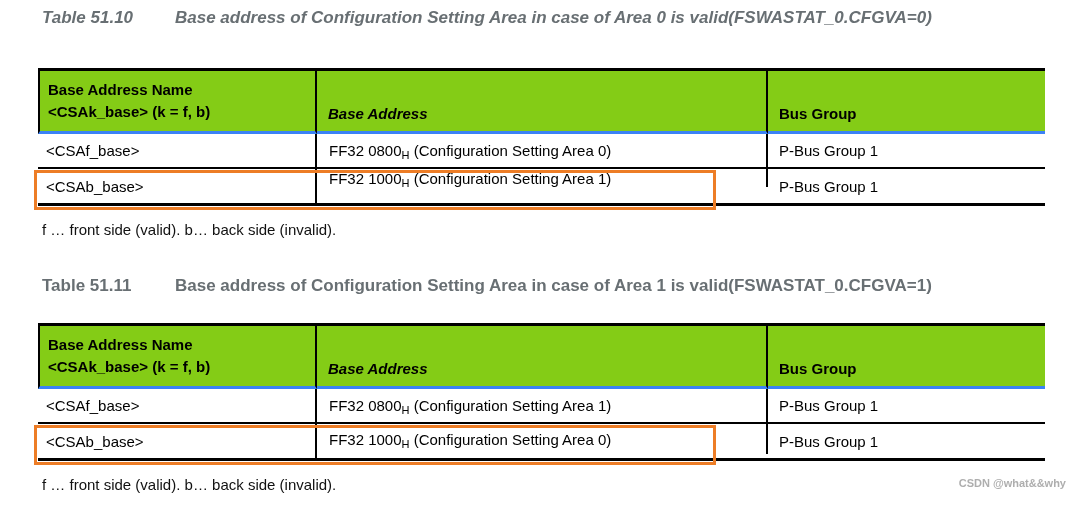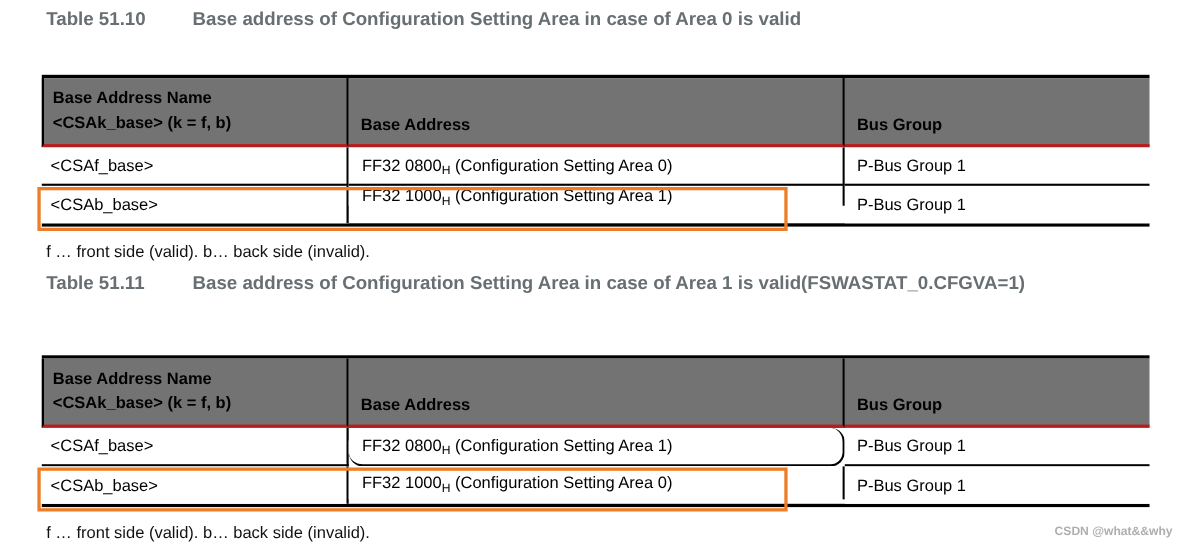--- a/index.html
+++ b/index.html
@@ -30,28 +30,28 @@
     position:absolute;
     left:38px;
     width:1007px;
     display:grid;
     grid-template-columns:279px 451px 277px;
     border-top:3px solid #000;
     border-bottom:3px solid #000;
     background:#ffffff;
   }
   .hc {
-    background:#737373;
-    border-bottom:3px solid #b91c1c;
+    background:#84cc16;
+    border-bottom:3px solid #3b82f6;
     height:63px;
     font-size:15px;
     font-weight:bold;
   }
   .hc.c1 { border-left:2px solid #000; border-right:2px solid #000; padding:8px 4px 0 8px; line-height:22px; }
-  .hc.c2 { border-right:2px solid #000; display:flex; align-items:flex-end; padding:0 0 9px 11px; }
+  .hc.c2 { border-right:2px solid #000; display:flex; align-items:flex-end; padding:0 0 9px 11px;font-style:italic; }
   .hc.c3 { display:flex; align-items:flex-end; padding:0 0 9px 11px; }
   .bc {
     display:flex; align-items:center;
     font-size:15px;
     background:#ffffff;
   }
   .row1 .bc { height:35px; border-bottom:2px solid #000; }
   .row2 .bc { height:34px; }
   .bc.c1 { padding-left:8px; border-right:2px solid #000; }
   .bc.c2 { padding-left:12px; border-right:2px solid #000; }
@@ -86,24 +86,25 @@
     font-size:11px;
     color:#aeaeae;
     font-weight:bold;
   }
 </style>
 </head>
 <body>
 
 <div id="canvas">
 
-  <div class="caption" style="left:42px; top:6px;">
+  <div class="caption" style="left:42px; top:6px;font-style:italic;">
     <span class="cap-label">Table 51.10</span>
     <span class="cap-lines">
       <span>Base address of Configuration Setting Area in case of Area 0 is valid</span>
+      <span>(FSWASTAT_0.CFGVA=0)</span>
     </span>
   </div>
 
   <div class="dtable" style="top:68px;">
     <div class="hc c1">
       <div>Base Address Name</div>
       <div>&lt;CSAk_base&gt; (k = f, b)</div>
     </div>
     <div class="hc c2">
       <span>Base Address</span>
@@ -126,21 +127,21 @@
         <span><span>FF32 1000</span><sub>H</sub><span> (Configuration Setting Area 1)</span></span>
       </div>
       <div class="bc c3" style="height:34px;">P-Bus Group 1</div>
     </div>
 
     <div class="hl-box"></div>
   </div>
 
   <div class="footnote" style="top:221px;">f … front side (valid). b… back side (invalid).</div>
 
-  <div class="caption" style="left:42px; top:246px;">
+  <div class="caption" style="left:42px; top:274px;">
     <span class="cap-label">Table 51.11</span>
     <span class="cap-lines">
       <span>Base address of Configuration Setting Area in case of Area 1 is valid</span>
       <span>(FSWASTAT_0.CFGVA=1)</span>
     </span>
   </div>
 
   <div class="dtable" style="top:323px;">
     <div class="hc c1">
       <div>Base Address Name</div>
@@ -148,21 +149,21 @@
     </div>
     <div class="hc c2">
       <span>Base Address</span>
     </div>
     <div class="hc c3">
       <span>Bus Group</span>
     </div>
 
     <div style="display:contents" class="row1">
       <div class="bc c1" style="height:35px;border-bottom:2px solid #000;">&lt;CSAf_base&gt;</div>
-      <div class="bc c2" style="height:35px;border-bottom:2px solid #000;border-radius:13px;">
+      <div class="bc c2" style="height:35px;border-bottom:2px solid #000;">
         <span><span>FF32 0800</span><sub>H</sub><span> (Configuration Setting Area 1)</span></span>
       </div>
       <div class="bc c3" style="height:35px;border-bottom:2px solid #000;">P-Bus Group 1</div>
     </div>
 
     <div style="display:contents" class="row2">
       <div class="bc c1" style="height:34px;">&lt;CSAb_base&gt;</div>
       <div class="bc c2" style="height:30px;">
         <span><span>FF32 1000</span><sub>H</sub><span> (Configuration Setting Area 0)</span></span>
       </div>

